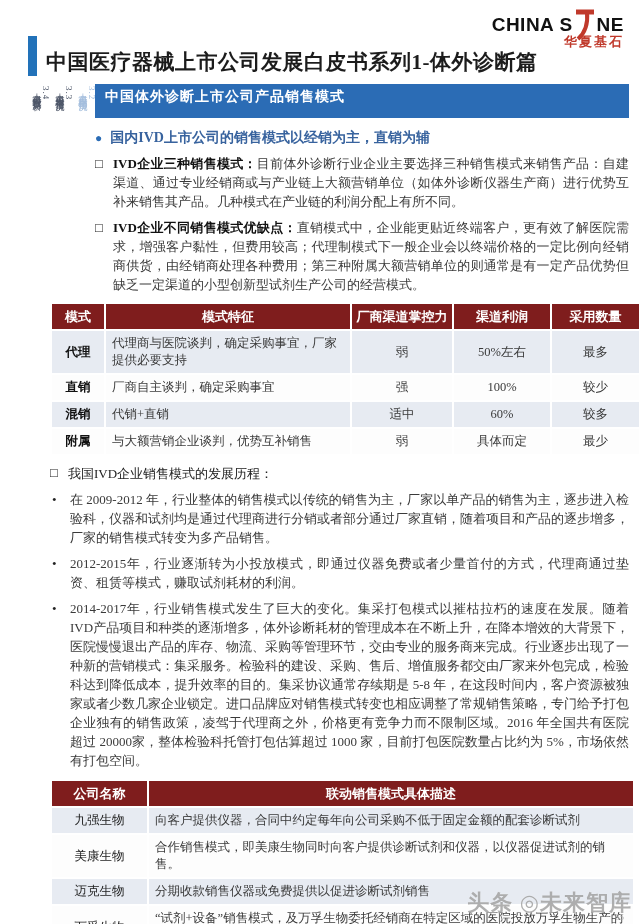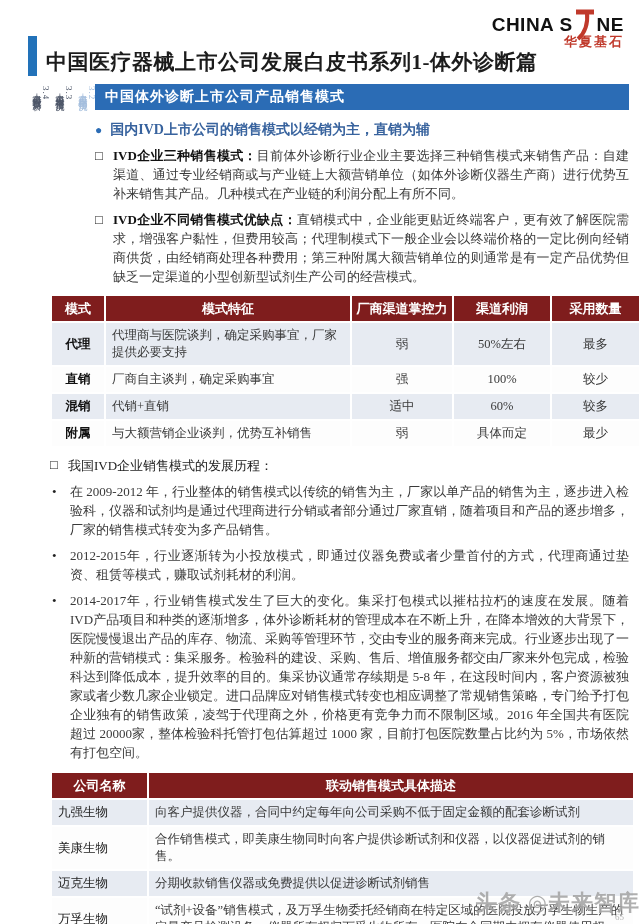--- a/index.html
+++ b/index.html
@@ -22,21 +22,21 @@
   
   .sidebar { position:absolute; left:27px; top:86px; height:172px; writing-mode:vertical-rl; font-size:9px; color:#4d5668; line-height:1; }
   .toc-item { margin-left:5px; letter-spacing:1px; }
   .toc-item .toc-num { margin-bottom:4px; }
   .toc-item.active { color:#a4bedd; }
 
   
   .content { position:absolute; left:50px; top:0; width:579px; }
   .indent { margin-left:45px; }
 
-  .section-bar { margin-top:84px; height:26px; background:#2b6cb5; color:#fff; font-size:14px; font-weight:bold; line-height:26px; padding-left:10px; letter-spacing:1px; }
+  .section-bar { margin-top:84px; height:34px; background:#2b6cb5; color:#fff; font-size:14px; font-weight:bold; line-height:26px; padding-left:10px; letter-spacing:1px; }
 
   .subtitle { margin-top:11px; color:#38639e; font-size:14px; font-weight:bold; display:flex; align-items:baseline; }
   .subtitle .dot { color:#2b6cb5; margin-right:8px; font-size:12px; }
 
   .para { margin-top:7px; font-size:13px; line-height:19px; text-align:justify; position:relative; padding-left:18px; }
   .para .chk { position:absolute; left:0; top:0; font-weight:bold; color:#222; }
   .para .lead { font-weight:bold; color:#111; }
 
   
   table { border-collapse:separate; border-spacing:2px; width:579px; table-layout:fixed; }
@@ -47,24 +47,24 @@
   tr.even td { background:#fdfdfd; }
   td.c { text-align:center; }
   td.mode { font-weight:bold; color:#111; text-align:center; }
 
   .history-lead { margin-top:9px; font-size:13px; position:relative; padding-left:18px; color:#222; }
   .history-lead .chk { position:absolute; left:0; top:0; font-weight:bold; }
   .bullet { margin-top:7px; font-size:13px; line-height:19px; text-align:justify; position:relative; padding-left:20px; }
   .bullet .bdot { position:absolute; left:2px; top:0; color:#222; }
 
   .tbl2 { margin-top:9px; }
-  .tbl2 td.company { color:#222; }
-
-  
-  .watermark { position:absolute; right:0; bottom:6px; font-size:22px; font-weight:bold; color:rgba(110,110,110,.55); letter-spacing:1px; white-space:nowrap; text-shadow:0 0 1px rgba(255,255,255,.8); }
+  .tbl2 td.company { text-align:center; color:#222; }
+
+  
+  .watermark { position:absolute; right:8px; bottom:6px; font-size:22px; font-weight:bold; color:rgba(110,110,110,.55); letter-spacing:1px; white-space:nowrap; text-shadow:0 0 1px rgba(255,255,255,.8); }
   .pageno { position:absolute; right:16px; bottom:2px; font-size:9px; color:#b5b5b5; }
 </style>
 </head>
 <body>
 
 <div class="page">
 
   <div class="title-row">
     <div class="title-accent"></div>
     <div class="doc-title">中国医疗器械上市公司发展白皮书系列1-体外诊断篇</div>

